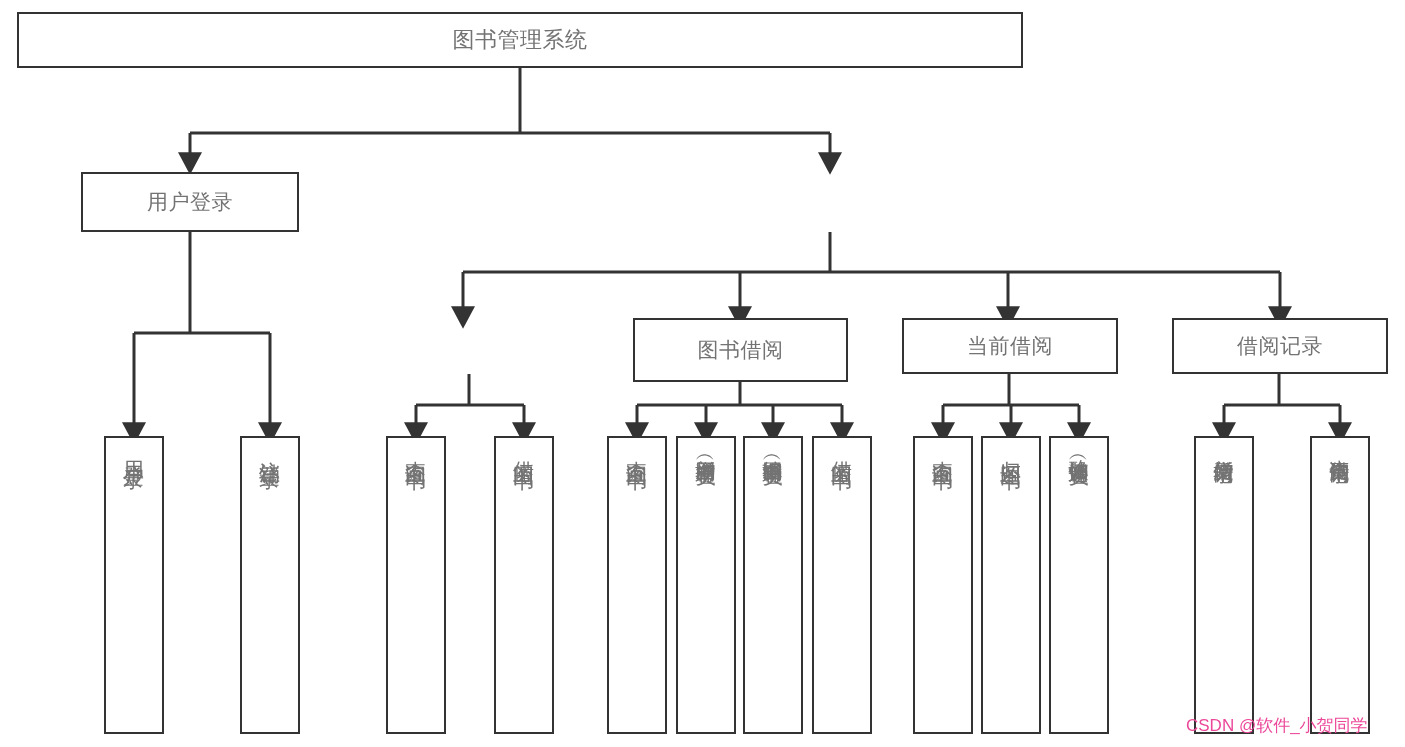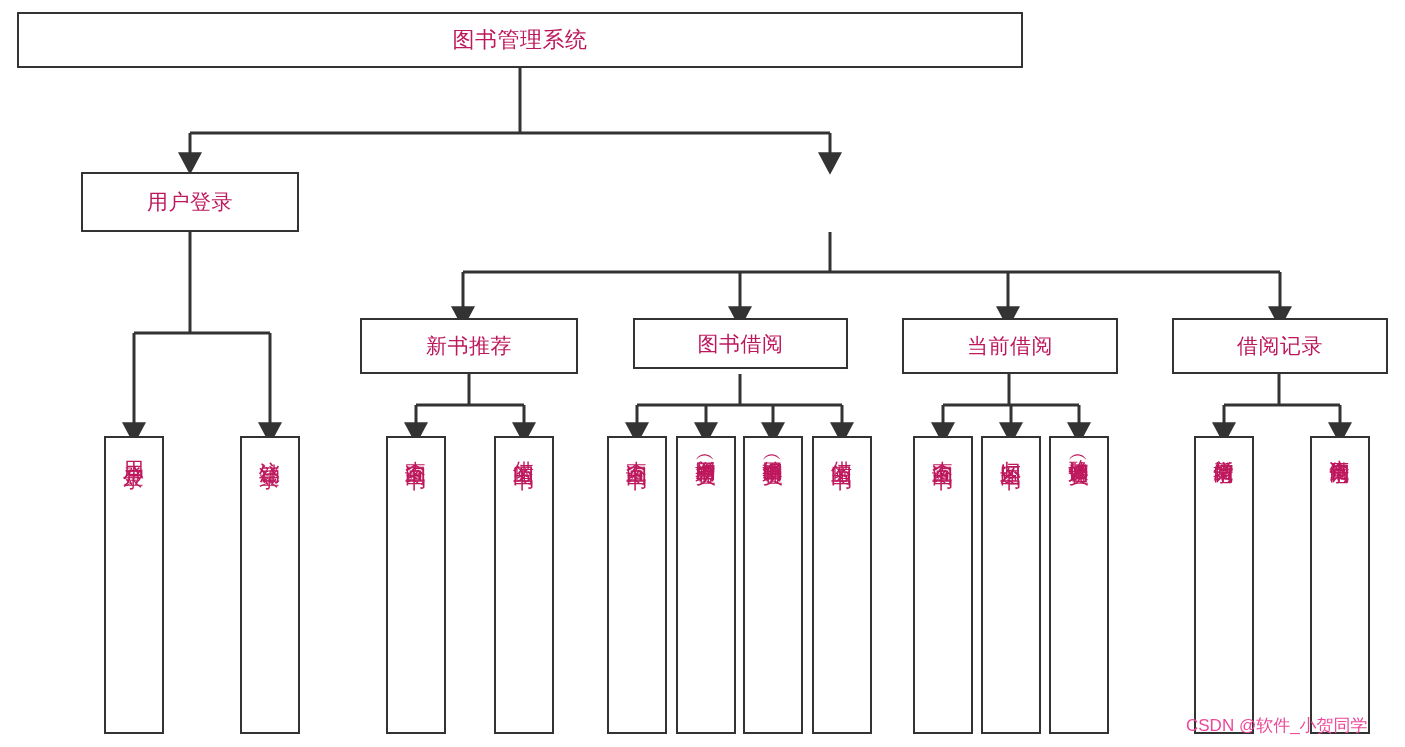--- a/index.html
+++ b/index.html
@@ -26,21 +26,21 @@
     pointer-events: none;
   }
   .node {
     position: absolute;
     box-sizing: border-box;
     background: #ffffff;
     border: 2px solid #333333;
     display: flex;
     align-items: center;
     justify-content: center;
-    color: #be185d;
+    color: #737373;
     z-index: 2;
   }
   .node .label {
     display: block;
     text-align: center;
     line-height: 1.12;
     letter-spacing: 0.5px;
   }
   
   .node.h .label {
@@ -133,24 +133,21 @@
   </svg>
 
   <div class="node h root" style="left:17px; top:12px; width:1006px; height:56px;">
     <span class="label">图书管理系统</span>
   </div>
 
   <div class="node h" style="left:81px; top:172px; width:218px; height:60px;">
     <span class="label">用户登录</span>
   </div>
 
-  <div class="node h" style="left:360px; top:318px; width:218px; height:56px;">
-    <span class="label">新书推荐</span>
-  </div>
-  <div class="node h" style="left:633px; top:318px; width:215px; height:51px;">
+  <div class="node h" style="left:633px; top:318px; width:215px; height:64px;">
     <span class="label">图书借阅</span>
   </div>
   <div class="node h" style="left:902px; top:318px; width:216px; height:56px;">
     <span class="label">当前借阅</span>
   </div>
   <div class="node h" style="left:1172px; top:318px; width:216px; height:56px;">
     <span class="label">借阅记录</span>
   </div>
 
   <div class="node v" style="left:104px; top:436px; width:60px; height:298px;">

